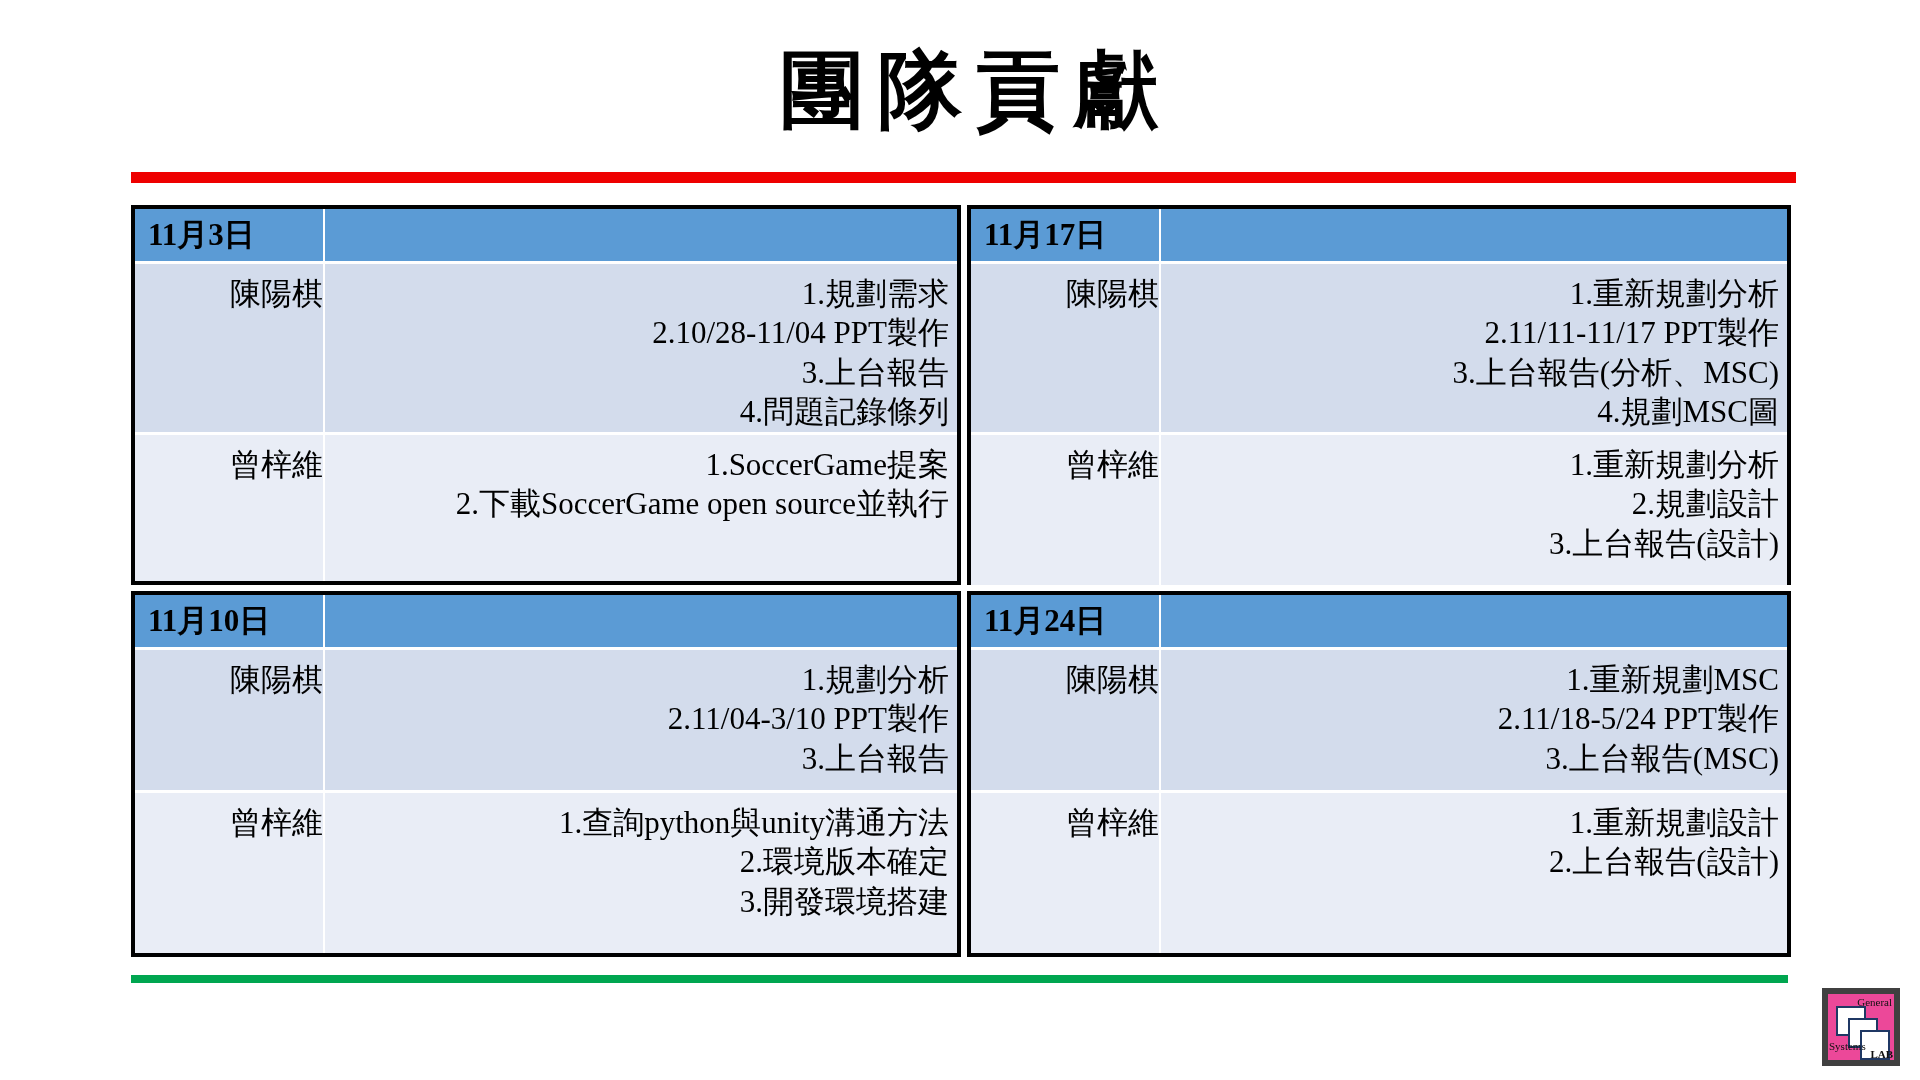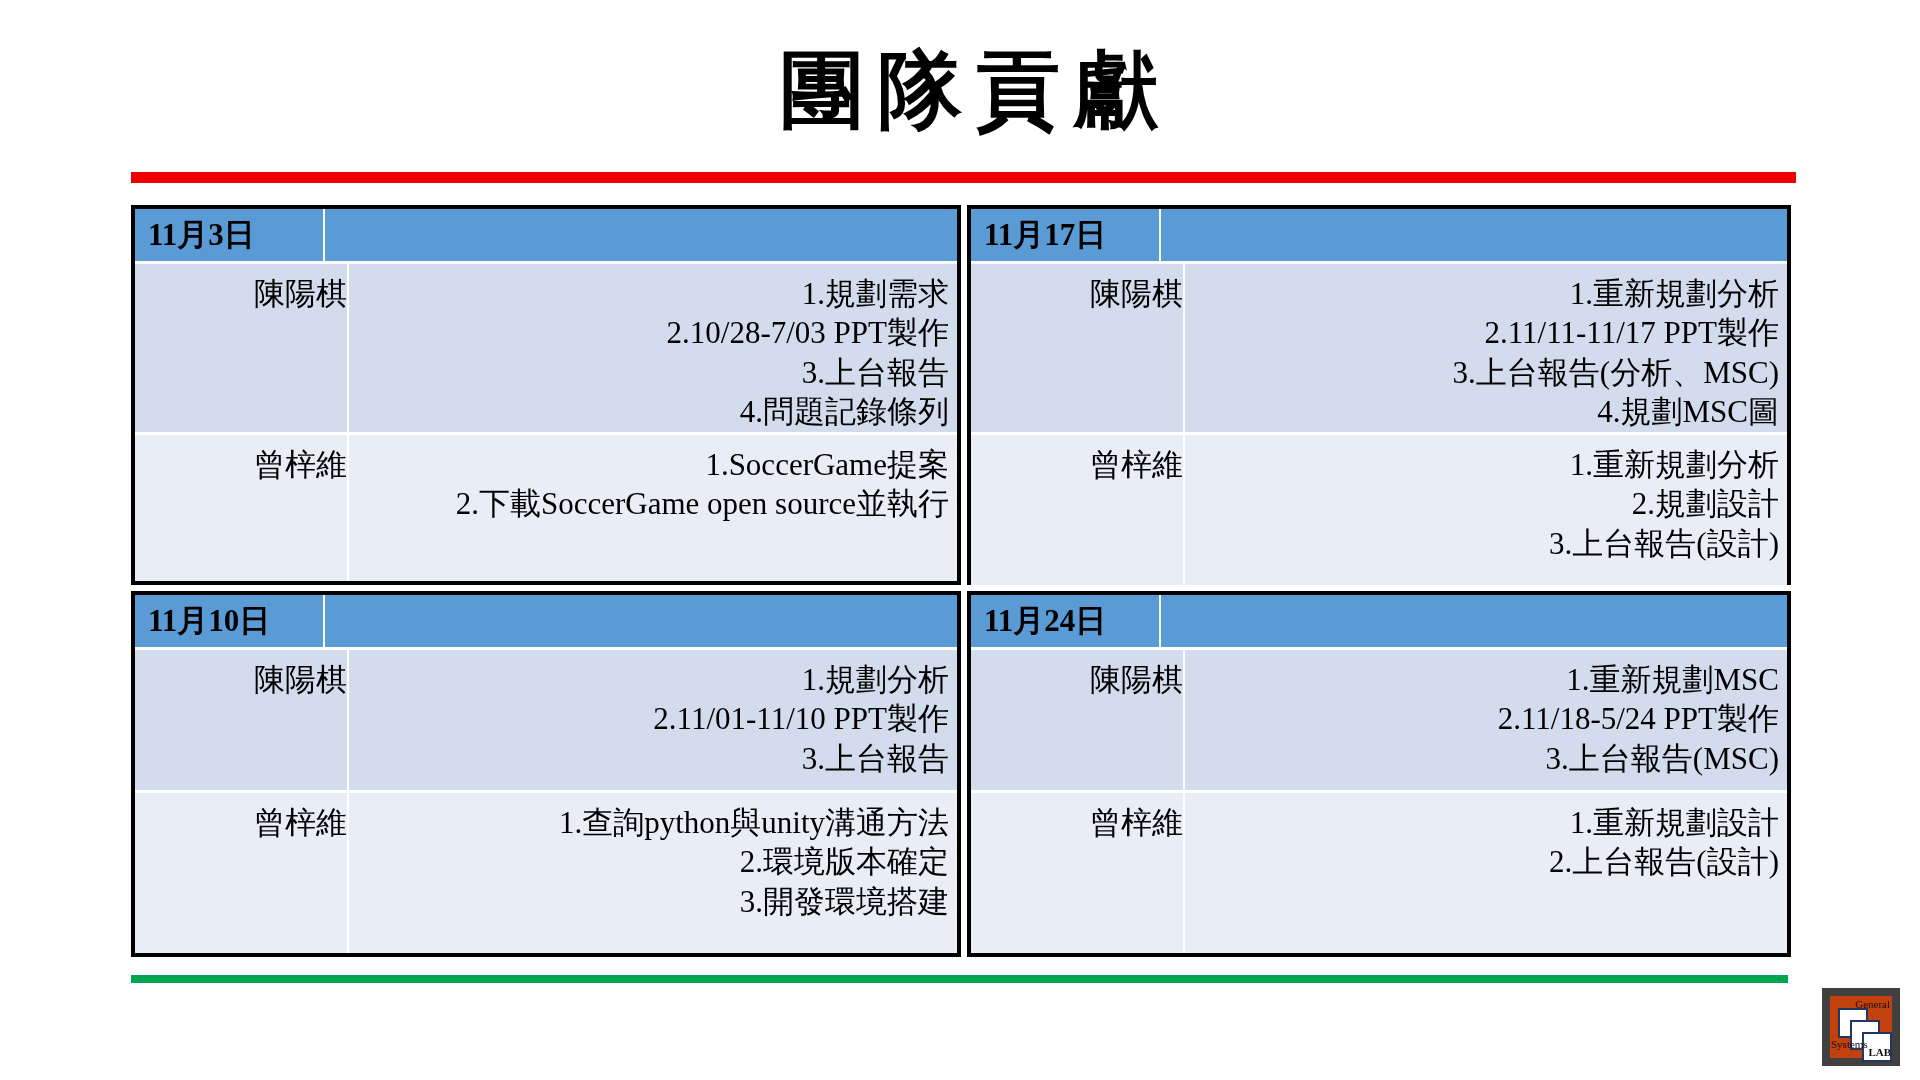--- a/index.html
+++ b/index.html
@@ -119,21 +119,20 @@
   .q-row .cell-name {
     width: 190px;
     flex: 0 0 190px;
     box-sizing: border-box;
     padding: 10px 0 0 22px;
     font-size: 31px;
     color: #000000;
     border-right: 2px solid #ffffff;
     white-space: nowrap;
     line-height: 1.28;
-    margin-left: 24px;
   }
   .q-row .cell-tasks {
     flex: 1 1 auto;
     box-sizing: border-box;
     padding: 10px 8px 24px 14px;
     font-size: 31px;
     color: #000000;
     line-height: 1.27;
   }
   .q-row .cell-tasks .task-line {
@@ -146,22 +145,22 @@
   .band-bottom .q-row.r1 { height: 140px; }
   .band-bottom .q-row.r2 { height: 160px; }
 
   
   .logo {
     position: absolute;
     left: 1822px;
     top: 988px;
     width: 78px;
     height: 78px;
-    border: 8px solid #404040;
-    background: #c2410c;
+    border: 6px solid #404040;
+    background: #ec4899;
     box-sizing: border-box;
   }
   .logo .lg-sq1 {
     position: absolute;
     left: 8px;
     top: 12px;
     width: 30px;
     height: 30px;
     border: 2px solid #1f3864;
     background: #ffffff;
@@ -229,21 +228,21 @@
 
     <div class="qtable left">
       <div class="q-header">
         <div class="hdr-date">11月3日</div>
         <div class="hdr-blank"></div>
       </div>
       <div class="q-row shade-a r1">
         <div class="cell-name">陳陽棋</div>
         <div class="cell-tasks">
           <div class="task-line">1.規劃需求</div>
-          <div class="task-line">2.10/28-7/03 PPT製作</div>
+          <div class="task-line">2.10/28-11/04 PPT製作</div>
           <div class="task-line">3.上台報告</div>
           <div class="task-line">4.問題記錄條列</div>
         </div>
       </div>
       <div class="q-row shade-b r2">
         <div class="cell-name">曾梓維</div>
         <div class="cell-tasks">
           <div class="task-line">1.SoccerGame提案</div>
           <div class="task-line">2.下載SoccerGame open source並執行</div>
         </div>
@@ -280,21 +279,21 @@
 
     <div class="qtable left">
       <div class="q-header">
         <div class="hdr-date">11月10日</div>
         <div class="hdr-blank"></div>
       </div>
       <div class="q-row shade-a r1">
         <div class="cell-name">陳陽棋</div>
         <div class="cell-tasks">
           <div class="task-line">1.規劃分析</div>
-          <div class="task-line">2.11/01-11/10 PPT製作</div>
+          <div class="task-line">2.11/04-3/10 PPT製作</div>
           <div class="task-line">3.上台報告</div>
         </div>
       </div>
       <div class="q-row shade-b r2">
         <div class="cell-name">曾梓維</div>
         <div class="cell-tasks">
           <div class="task-line">1.查詢python與unity溝通方法</div>
           <div class="task-line">2.環境版本確定</div>
           <div class="task-line">3.開發環境搭建</div>
         </div>

